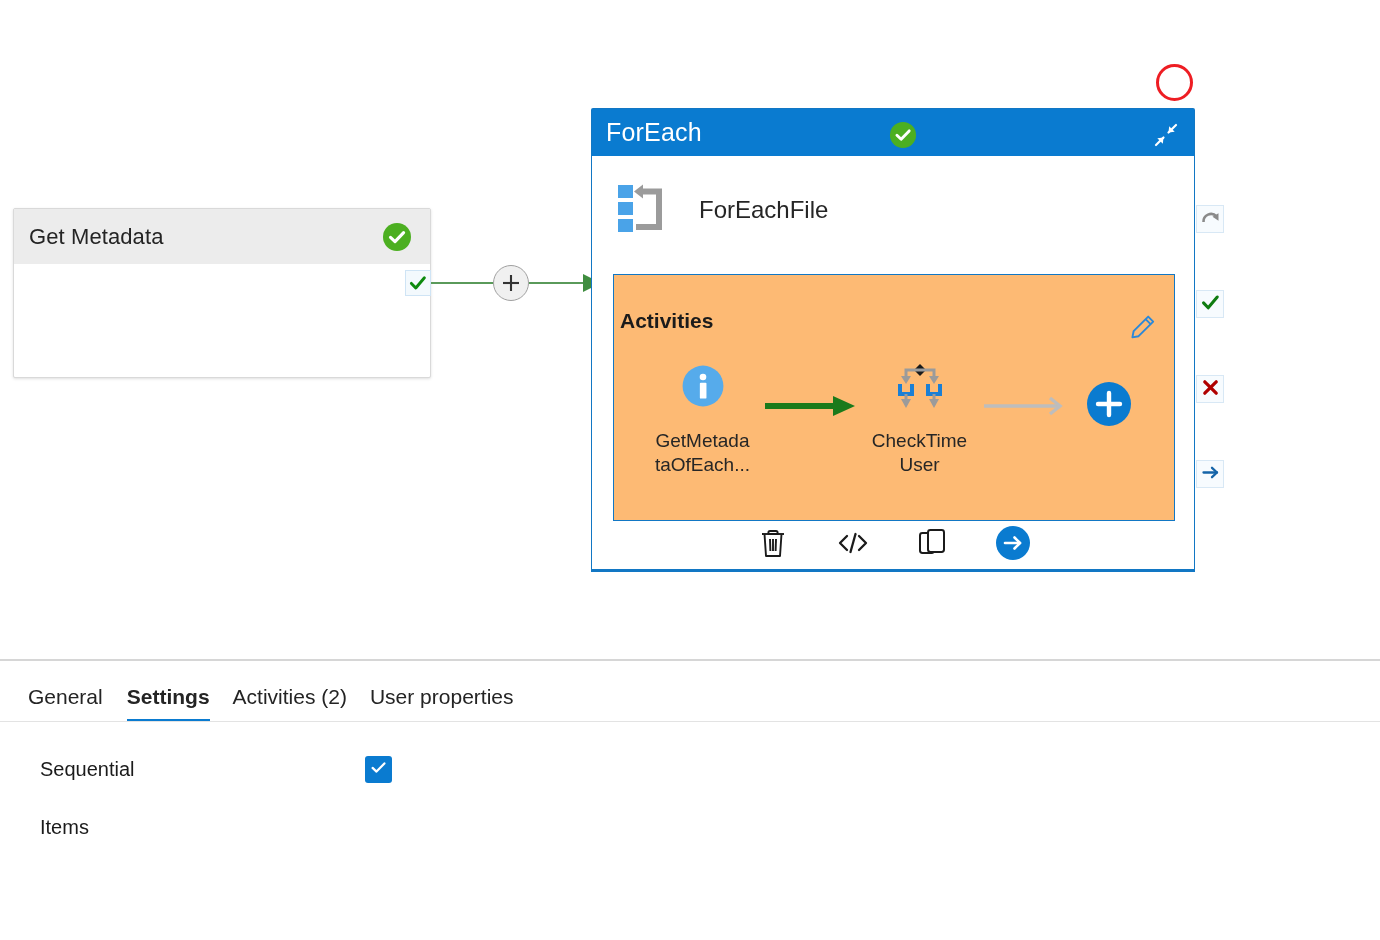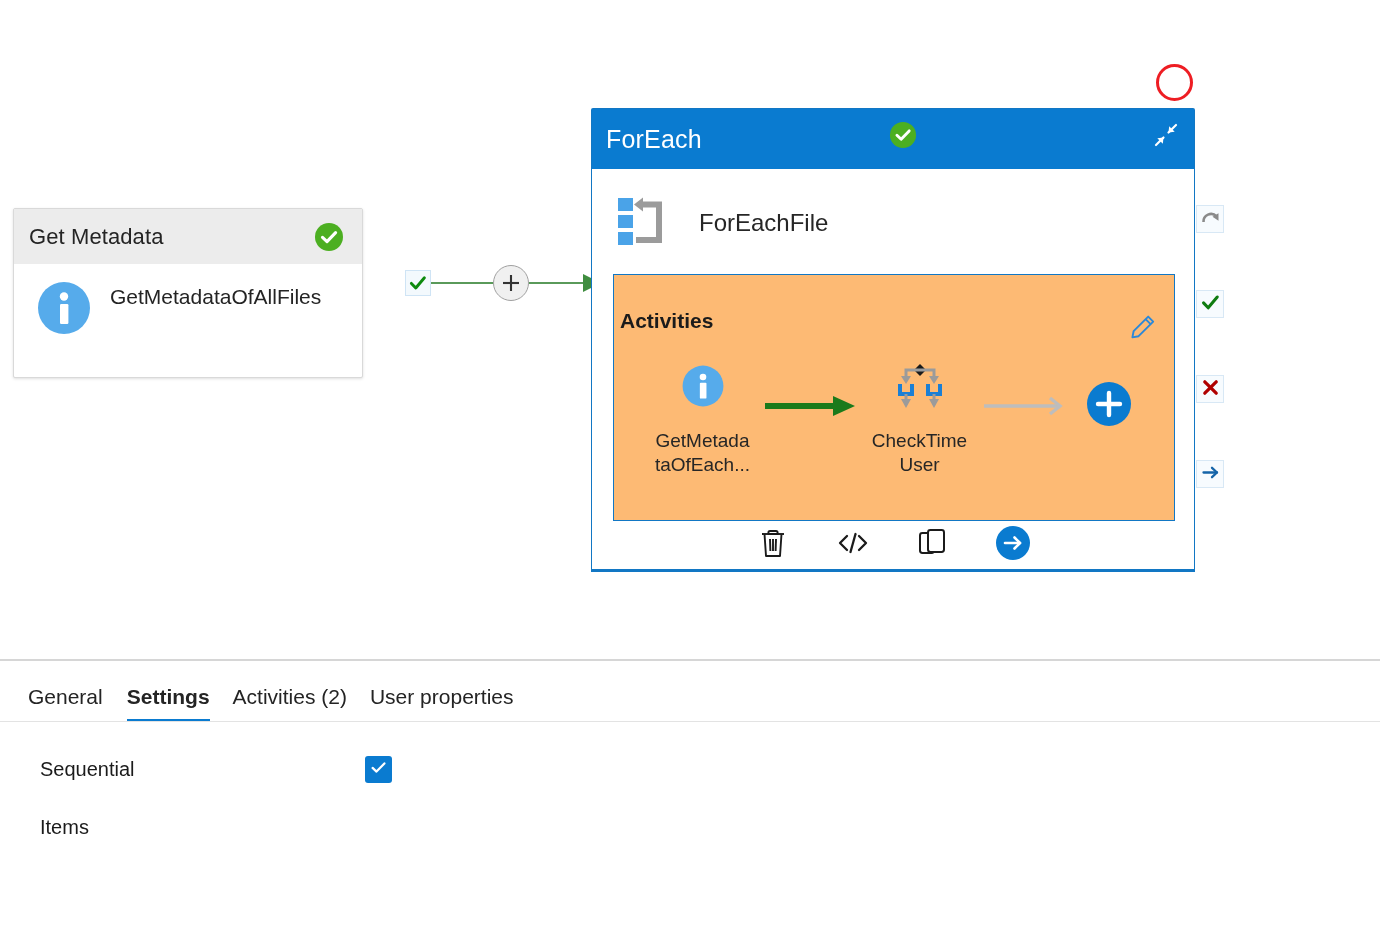--- a/index.html
+++ b/index.html
@@ -12,21 +12,21 @@
     overflow: hidden;
   }
   #root { position: relative; width: 1380px; height: 940px; }
 
   
   #canvas { position: absolute; left: 0; top: 0; width: 1380px; height: 660px; background: #fff; }
 
   
   #gm-card {
     position: absolute; left: 13px; top: 208px;
-    width: 350px; height: 170px;
+    width: 418px; height: 170px;
     background: #ffffff;
     border: 1px solid #d9d9d9;
     border-radius: 2px;
     box-shadow: 0 1px 3px rgba(0,0,0,0.13);
   }
   #gm-header {
     height: 55px; background: #ececec;
     display: flex; align-items: center; justify-content: space-between;
     padding: 0 18px 0 15px;
   }
@@ -57,21 +57,21 @@
   
   #foreach {
     position: absolute; left: 591px; top: 108px;
     width: 604px; height: 464px;
     background: #ffffff;
     border: 1px solid #1277c4;
     border-bottom: 3px solid #1277c4;
     border-radius: 2px 2px 0 0;
   }
   #fe-header {
-    height: 60px; background: #0a7bd0;
+    height: 47px; background: #0a7bd0;
     display: flex; align-items: center;
     padding: 0 14px 0 14px; position: relative;
   }
   #fe-title { color: #ffffff; font-size: 25px; font-weight: 400; letter-spacing: .2px; }
   #fe-header-badge { position: absolute; left: 297px; top: 12px; }
   #fe-collapse {
     position: absolute; right: 12px; top: 11px;
     width: 32px; height: 30px;
     display: flex; align-items: center; justify-content: center;
     cursor: pointer;
@@ -193,30 +193,20 @@
 
     <div id="gm-card">
       <div id="gm-header">
         <span id="gm-title">Get Metadata</span>
         <span>
           <svg class="badge-check" width="30" height="30" viewBox="0 0 30 30">
             <circle cx="15" cy="15" r="14" fill="#4caf21"></circle>
             <path d="M8.5 15.3 L13 19.6 L21.6 10.6" fill="none" stroke="#fff" stroke-width="3.1" stroke-linecap="round" stroke-linejoin="round"></path>
           </svg>
         </span>
-      </div>
-      <div id="gm-body">
-        <span>
-          <svg class="info-icon" width="56" height="56" viewBox="0 0 56 56">
-            <circle cx="28" cy="28" r="26" fill="#56abeb"></circle>
-            <circle cx="28" cy="16.5" r="4.2" fill="#fff"></circle>
-            <rect x="24" y="24" width="8.4" height="20" rx="1.2" fill="#fff"></rect>
-          </svg>
-        </span>
-        <span id="gm-name">GetMetadataOfAllFiles</span>
       </div>
     </div>
 
     <div id="connector">
       <svg width="200" height="42" style="position:absolute;left:0;top:0;">
         <line x1="26" y1="21" x2="88" y2="21" stroke="#5a9a5a" stroke-width="2.2"></line>
         <line x1="124" y1="21" x2="178" y2="21" stroke="#5a9a5a" stroke-width="2.2"></line>
         <polygon points="178,12 196,21 178,30" fill="#3f8d3f"></polygon>
       </svg>
       <div id="conn-handle">

